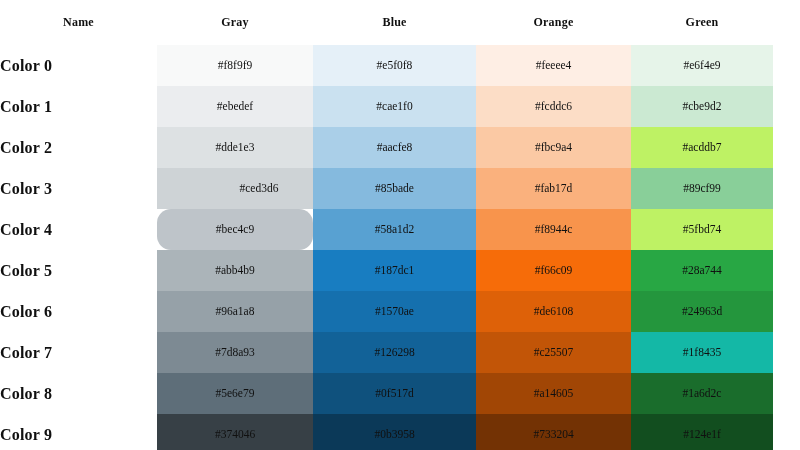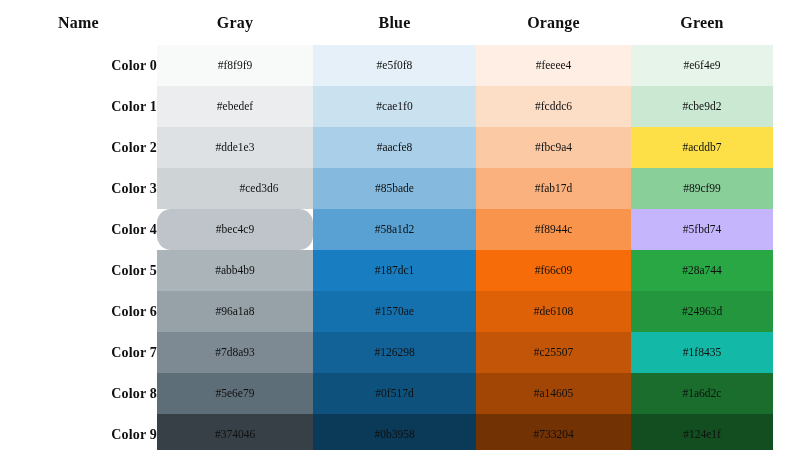--- a/index.html
+++ b/index.html
@@ -32,33 +32,33 @@
   table.palette col.c-gray  { width: 156px; }
   table.palette col.c-blue  { width: 163px; }
   table.palette col.c-orange{ width: 155px; }
   table.palette col.c-green { width: 142px; }
 
   thead th {
     height: 45px;
     padding: 0;
     margin: 0;
     font-weight: bold;
-    font-size: 16px;
+    font-size: 12px;
     text-align: center;
     vertical-align: middle;
     background: #ffffff;
     border: none;
     letter-spacing: 0.2px;
   }
   tbody th.row-name {
     height: 41px;
     padding: 0;
     font-weight: bold;
-    font-size: 14px;
-    text-align: right;
+    font-size: 16px;
+    text-align: left;
     vertical-align: middle;
     background: #ffffff;
     border: none;
     letter-spacing: 0.2px;
   }
   tbody td.swatch {
     height: 41px;
     padding: 0;
     text-align: center;
     vertical-align: middle;
@@ -105,35 +105,35 @@
           <td class="swatch" style="background-color: rgb(235, 237, 239); color: rgb(16, 16, 16);"><span class="hex">#ebedef</span></td>
           <td class="swatch" style="background-color: rgb(202, 225, 240); color: rgb(16, 16, 16);"><span class="hex">#cae1f0</span></td>
           <td class="swatch" style="background-color: rgb(252, 221, 198); color: rgb(16, 16, 16);"><span class="hex">#fcddc6</span></td>
           <td class="swatch" style="background-color: rgb(203, 233, 210); color: rgb(16, 16, 16);"><span class="hex">#cbe9d2</span></td>
         </tr>
         <tr>
           <th class="row-name">Color 2</th>
           <td class="swatch" style="background-color: rgb(221, 225, 227); color: rgb(16, 16, 16);"><span class="hex">#dde1e3</span></td>
           <td class="swatch" style="background-color: rgb(170, 207, 232); color: rgb(16, 16, 16);"><span class="hex">#aacfe8</span></td>
           <td class="swatch" style="background-color: rgb(251, 201, 164); color: rgb(16, 16, 16);"><span class="hex">#fbc9a4</span></td>
-          <td class="swatch" style="background-color: #fde047; color: rgb(16, 16, 16);"><span class="hex">#acddb7</span></td>
+          <td class="swatch" style="background-color: #bef264; color: rgb(16, 16, 16);"><span class="hex">#acddb7</span></td>
         </tr>
         <tr>
           <th class="row-name">Color 3</th>
           <td class="swatch" style="background-color: rgb(206, 211, 214); color: rgb(16, 16, 16); padding-left: 48px;"><span class="hex">#ced3d6</span></td>
           <td class="swatch" style="background-color: rgb(133, 186, 222); color: rgb(16, 16, 16);"><span class="hex">#85bade</span></td>
           <td class="swatch" style="background-color: rgb(250, 177, 125); color: rgb(16, 16, 16);"><span class="hex">#fab17d</span></td>
           <td class="swatch" style="background-color: rgb(137, 207, 153); color: rgb(16, 16, 16);"><span class="hex">#89cf99</span></td>
         </tr>
         <tr>
           <th class="row-name">Color 4</th>
           <td class="swatch" style="background-color: rgb(190, 196, 201); color: rgb(16, 16, 16); border-radius: 14px;"><span class="hex">#bec4c9</span></td>
           <td class="swatch" style="background-color: rgb(88, 161, 210); color: rgb(16, 16, 16);"><span class="hex">#58a1d2</span></td>
           <td class="swatch" style="background-color: rgb(248, 148, 76); color: rgb(16, 16, 16);"><span class="hex">#f8944c</span></td>
-          <td class="swatch" style="background-color: #c4b5fd; color: rgb(16, 16, 16);"><span class="hex">#5fbd74</span></td>
+          <td class="swatch" style="background-color: #bef264; color: rgb(16, 16, 16);"><span class="hex">#5fbd74</span></td>
         </tr>
         <tr>
           <th class="row-name">Color 5</th>
           <td class="swatch" style="background-color: rgb(171, 180, 185); color: rgb(16, 16, 16);"><span class="hex">#abb4b9</span></td>
           <td class="swatch" style="background-color: rgb(24, 125, 193); color: rgb(16, 16, 16);"><span class="hex">#187dc1</span></td>
           <td class="swatch" style="background-color: rgb(246, 108, 9); color: rgb(16, 16, 16);"><span class="hex">#f66c09</span></td>
           <td class="swatch" style="background-color: rgb(40, 167, 68); color: rgb(16, 16, 16);"><span class="hex">#28a744</span></td>
         </tr>
         <tr>
           <th class="row-name">Color 6</th>

